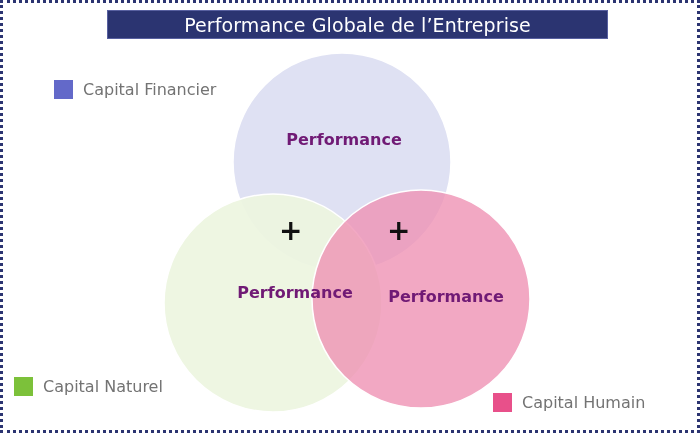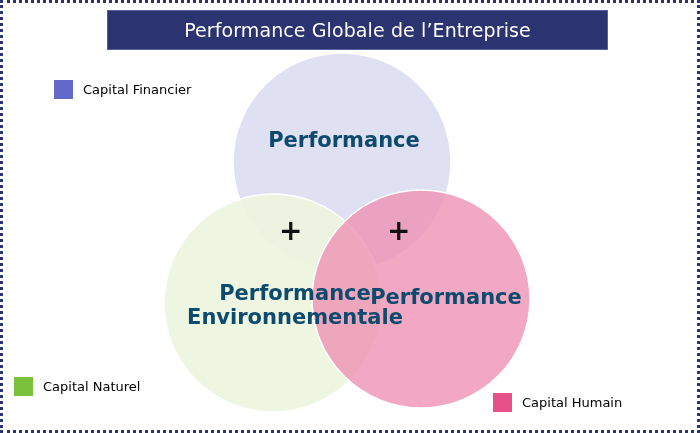--- a/index.html
+++ b/index.html
@@ -17,21 +17,21 @@
     .frame {
       position: absolute;
       left: 0; top: 0;
       width: 700px; height: 433px;
       box-sizing: border-box;
       border: 3px dotted #2b3471;
     }
     .title-bar {
       position: absolute;
       left: 107px; top: 10px;
-      width: 501px; height: 40px;
+      width: 501px; height: 29px;
       background: #2b3471;
       border: 1px solid #5860a0;
       box-sizing: border-box;
       display: flex;
       align-items: center;
       justify-content: center;
     }
     .title-text {
       color: #ffffff;
       font-size: 19px;
@@ -42,39 +42,39 @@
     .legend {
       position: absolute;
       display: flex;
       align-items: center;
       gap: 10px;
     }
     .legend .swatch {
       width: 19px; height: 19px;
     }
     .legend .label {
-      font-size: 13px;
-      color: #000000;
+      font-size: 16px;
+      color: #737373;
       font-family: "DejaVu Sans", sans-serif;
     }
     .legend-financier { left: 54px; top: 80px; }
     .legend-naturel { left: 14px; top: 377px; }
     .legend-humain { left: 493px; top: 393px; justify-content: flex-end; }
 
     .venn {
       position: absolute;
       left: 0; top: 0;
       width: 700px; height: 433px;
     }
     .circle-label {
       position: absolute;
       font-weight: bold;
-      font-size: 21px;
+      font-size: 16px;
       line-height: 24px;
-      color: #0c4a6e;
+      color: #701a75;
       text-align: center;
       font-family: "DejaVu Sans", sans-serif;
       white-space: nowrap;
     }
     .label-eco { left: 244px; top: 128px; width: 200px; }
     .label-env { left: 180px; top: 281px; width: 230px; }
     .label-soc { left: 366px; top: 285px; width: 160px; }
     .plus {
       position: absolute;
       font-weight: bold;
@@ -115,21 +115,20 @@
   <span class="swatch" style="background:#e8508a"></span>
   <span class="label">Capital Humain</span>
 </div>
 
 <div class="circle-label label-eco">
   <div>Performance</div>
 </div>
 
 <div class="circle-label label-env">
   <div>Performance</div>
-  <div>Environnementale</div>
 </div>
 
 <div class="circle-label label-soc">
   <div>Performance</div>
 </div>
 
 <span class="plus plus-left">+</span>
 <span class="plus plus-right">+</span>
 
 </body></html>

